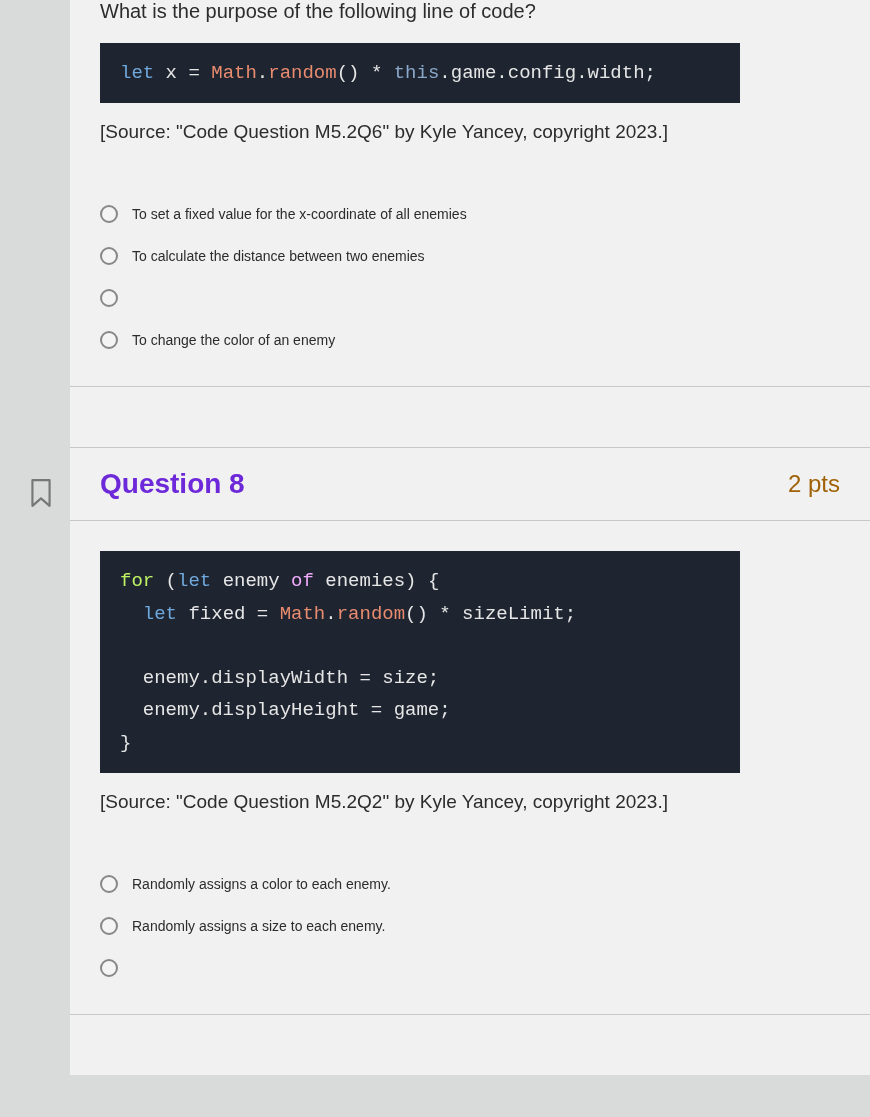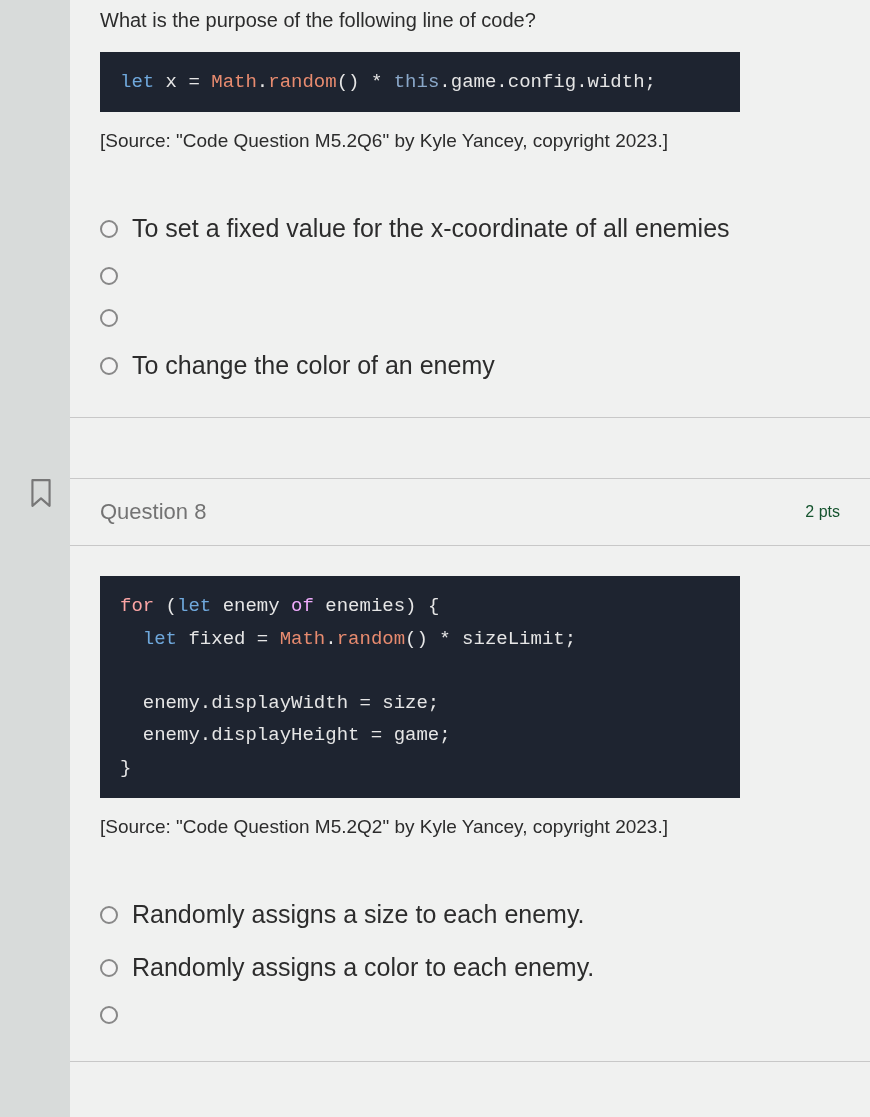--- a/index.html
+++ b/index.html
@@ -26,27 +26,27 @@
     margin-bottom: 60px;
   }
   .q-header {
     display: flex;
     justify-content: space-between;
     align-items: center;
     padding: 20px 30px;
     border-bottom: 1px solid #c8c8c8;
   }
   .q-title {
-    font-size: 22px;
-    font-weight: 400;
-    color: #737373;
+    font-size: 28px;
+    font-weight: 700;
+    color: #6d28d9;
   }
   .q-points {
-    font-size: 16px;
-    color: #14532d;
+    font-size: 24px;
+    color: #a16207;
   }
   .q-body {
     padding: 30px 30px 10px 30px;
   }
   .q-prompt {
     font-size: 20px;
     color: #2c2c2c;
     margin-bottom: 20px;
   }
   .code-block {
@@ -54,21 +54,21 @@
     color: #e6e6e6;
     font-family: "Courier New", monospace;
     font-size: 19px;
     padding: 14px 20px;
     line-height: 1.7;
     margin-bottom: 18px;
     white-space: pre;
     max-width: 640px;
   }
   .code-block .kw-let   { color: #6fa8dc; }
-  .code-block .kw-for   { color: #fca5a5; font-family: Liberation Mono, monospace; }
+  .code-block .kw-for   { color: #bef264; font-family: Liberation Mono, monospace; }
   .code-block .kw-of    { color: #f0abfc; }
   .code-block .math     { color: #e88b6f; }
   .code-block .rand     { color: #e88b6f; }
   .code-block .this     { color: #8aa8c9; }
   .code-block .plain    { color: #e6e6e6; }
   .source {
     font-size: 19px;
     color: #2c2c2c;
     margin-bottom: 40px;
   }
@@ -83,21 +83,21 @@
   }
   .radio {
     width: 18px;
     height: 18px;
     border: 2px solid #888;
     border-radius: 50%;
     flex-shrink: 0;
     background: #f4f4f4;
   }
   .option-label {
-    font-size: 25px;
+    font-size: 14px;
     color: #2c2c2c;
   }
   .bookmark-icon {
     position: absolute;
     left: 28px;
     width: 26px;
     height: 30px;
   }
   .bookmark-icon svg { width: 100%; height: 100%; }
   .scroll-area {
@@ -107,35 +107,36 @@
   }
   .first-card { border-top: none; }
 </style>
 </head>
 <body>
 
 <div class="scroll-area">
   <div class="page">
 
     <div class="question-card first-card" style="border-top:none;">
-      <div class="q-body" style="padding-top:9px;">
+      <div class="q-body" style="padding-top:0;">
         <div class="q-prompt">What is the purpose of the following line of code?</div>
 
         <div class="code-block"><span class="kw-let">let</span><span class="plain"> x </span><span class="plain">= </span><span class="math">Math</span><span class="plain">.</span><span class="rand">random</span><span class="plain">() </span><span class="plain">* </span><span class="this">this</span><span class="plain">.game.config.width;</span></div>
 
         <div class="source">[Source: "Code Question M5.2Q6" by Kyle Yancey, copyright 2023.]</div>
       </div>
 
       <div class="options">
         <div class="option-row">
           <div class="radio"></div>
           <div class="option-label">To set a fixed value for the x-coordinate of all enemies</div>
         </div>
         <div class="option-row">
           <div class="radio"></div>
+          <div class="option-label">To calculate the distance between two enemies</div>
         </div>
         <div class="option-row">
           <div class="radio"></div>
         </div>
         <div class="option-row">
           <div class="radio"></div>
           <div class="option-label">To change the color of an enemy</div>
         </div>
       </div>
     </div>
@@ -153,25 +154,25 @@
 <span class="plain">  enemy.displayWidth = size;</span>
 <span class="plain">  enemy.displayHeight = game;</span>
 <span class="plain">}</span></div>
 
         <div class="source">[Source: "Code Question M5.2Q2" by Kyle Yancey, copyright 2023.]</div>
       </div>
 
       <div class="options">
         <div class="option-row">
           <div class="radio"></div>
-          <div class="option-label">Randomly assigns a size to each enemy.</div>
+          <div class="option-label">Randomly assigns a color to each enemy.</div>
         </div>
         <div class="option-row">
           <div class="radio"></div>
-          <div class="option-label">Randomly assigns a color to each enemy.</div>
+          <div class="option-label">Randomly assigns a size to each enemy.</div>
         </div>
         <div class="option-row">
           <div class="radio"></div>
         </div>
       </div>
     </div>
 
   </div>
 
   <div class="bookmark-icon" style="top:478px;">

